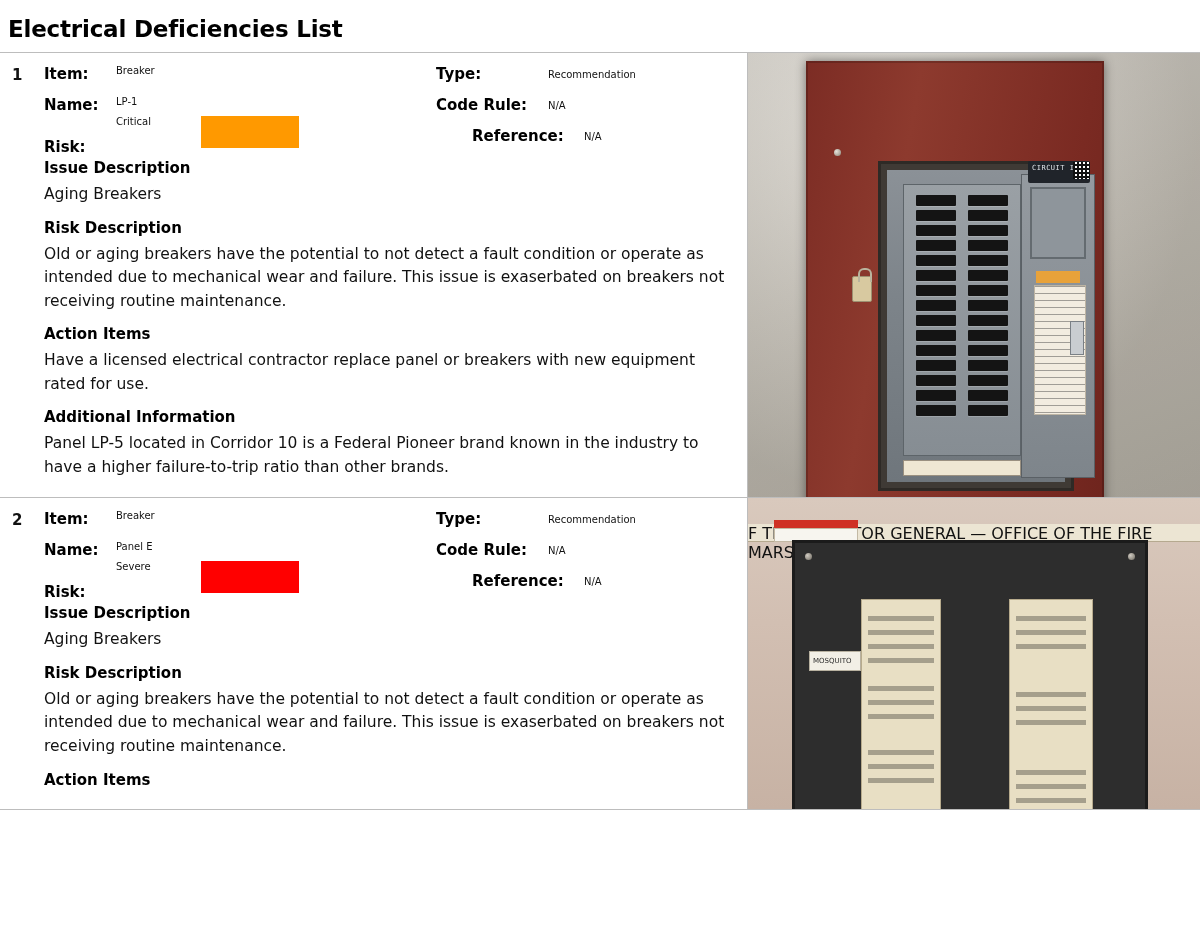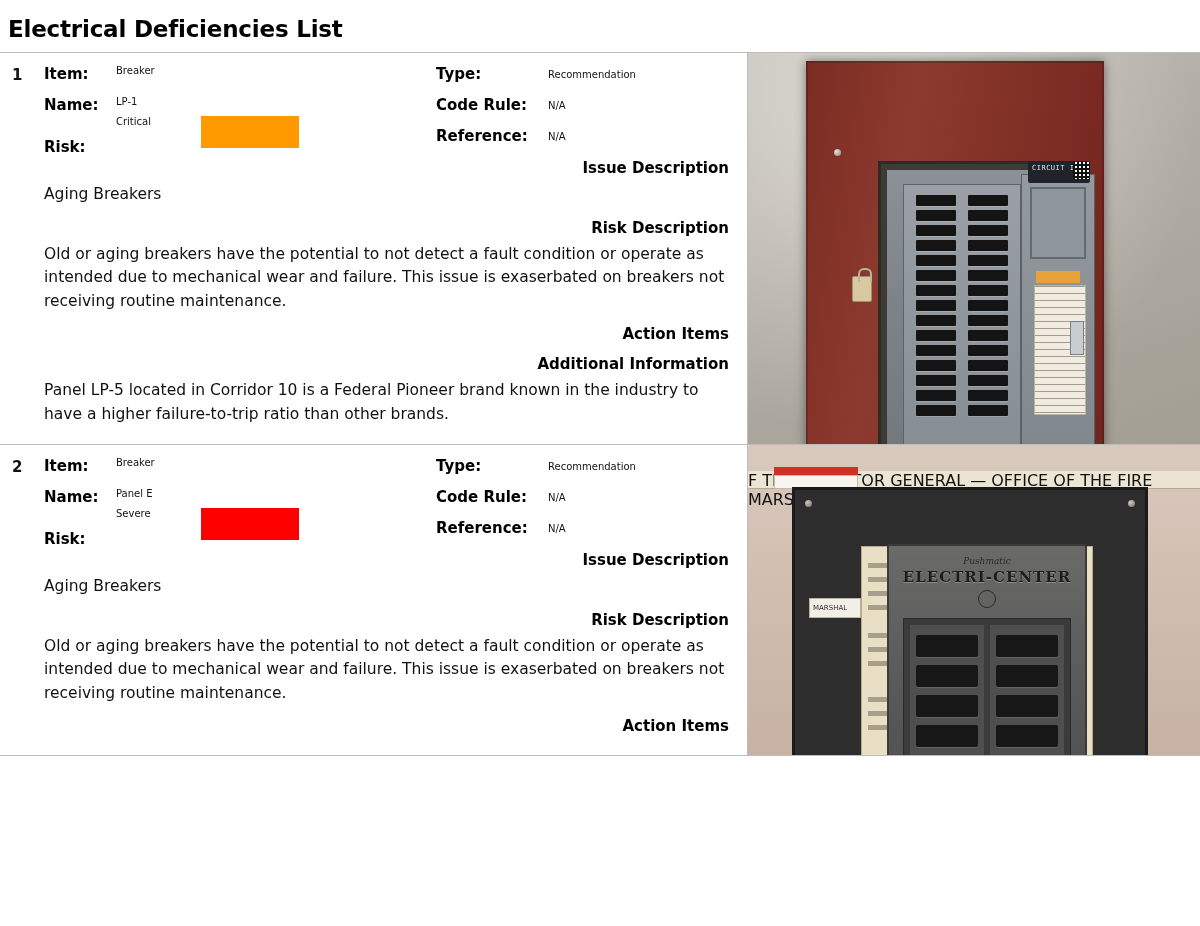--- a/index.html
+++ b/index.html
@@ -74,27 +74,26 @@
     color: #111;
   }
   .swatch {
     width: 98px;
     height: 32px;
     margin-left: 50px;
     display: inline-block;
   }
   .lbl-type { width: 112px; }
   .lbl-code { width: 112px; }
-  .lbl-ref  { width: 112px; }
+  .lbl-ref  { width: 112px; margin-left: 36px; }
   .section-head {
     font-weight: bold;
     font-size: 15px;
     margin: 12px 0 6px 0;
     color: #000;
-    text-align: right;
   }
   .section-body {
     font-size: 15.5px;
     line-height: 1.52;
     color: #111;
     margin: 0 0 4px 0;
     max-width: 682px;
   }
   .def-right {
     width: 452px;
@@ -213,20 +212,21 @@
           </div>
         </div>
 
         <div class="section-head">Issue Description</div>
         <div class="section-body">Aging Breakers</div>
 
         <div class="section-head">Risk Description</div>
         <div class="section-body">Old or aging breakers have the potential to not detect a fault condition or operate as intended due to mechanical wear and failure. This issue is exaserbated on breakers not receiving routine maintenance.</div>
 
         <div class="section-head">Action Items</div>
+        <div class="section-body">Have a licensed electrical contractor replace panel or breakers with new equipment rated for use.</div>
 
         <div class="section-head">Additional Information</div>
         <div class="section-body">Panel LP-5 located in Corridor 10 is a Federal Pioneer brand known in the industry to have a higher failure-to-trip ratio than other brands.</div>
 
       </div>
     </div>
 
     <div class="def-right">
       <div class="photo" title="Electrical panel LP-1 mounted on red painted plywood backing with open door, breaker grid and circuit directory labels">
         <div class="p1-bg"></div>
@@ -377,42 +377,23 @@
             <div class="p2-paper-line" style="top:120px;"></div>
             <div class="p2-paper-line" style="top:170px;"></div>
             <div class="p2-paper-line" style="top:184px;"></div>
             <div class="p2-paper-line" style="top:198px;"></div>
 
           </div>
 
           <div class="p2-screw" style="left:10px; top:10px;"></div>
           <div class="p2-screw" style="right:10px; top:10px;"></div>
 
-          <div class="p2-panel">
-            <div class="p2-brand-sm">Pushmatic</div>
-            <div class="p2-brand">ELECTRI-CENTER</div>
-            <div class="p2-logo"></div>
-            <div class="p2-inner">
-              <div class="p2-col" style="left:6px;">
-                <div class="p2-brk2" style="left:6px; top:10px;"></div>
-                <div class="p2-brk2" style="left:6px; top:40px;"></div>
-                <div class="p2-brk2" style="left:6px; top:70px;"></div>
-                <div class="p2-brk2" style="left:6px; top:100px;"></div>
-              </div>
-              <div class="p2-col" style="right:6px;">
-                <div class="p2-brk2" style="left:6px; top:10px;"></div>
-                <div class="p2-brk2" style="left:6px; top:40px;"></div>
-                <div class="p2-brk2" style="left:6px; top:70px;"></div>
-                <div class="p2-brk2" style="left:6px; top:100px;"></div>
-              </div>
-            </div>
-          </div>
 
           <div class="p2-mosquito">
-            <span>MARSHAL</span>
+            <span>MOSQUITO</span>
           </div>
 
         </div>
       </div>
     </div>
   </div>
 
 </div>
 
 </body></html>

